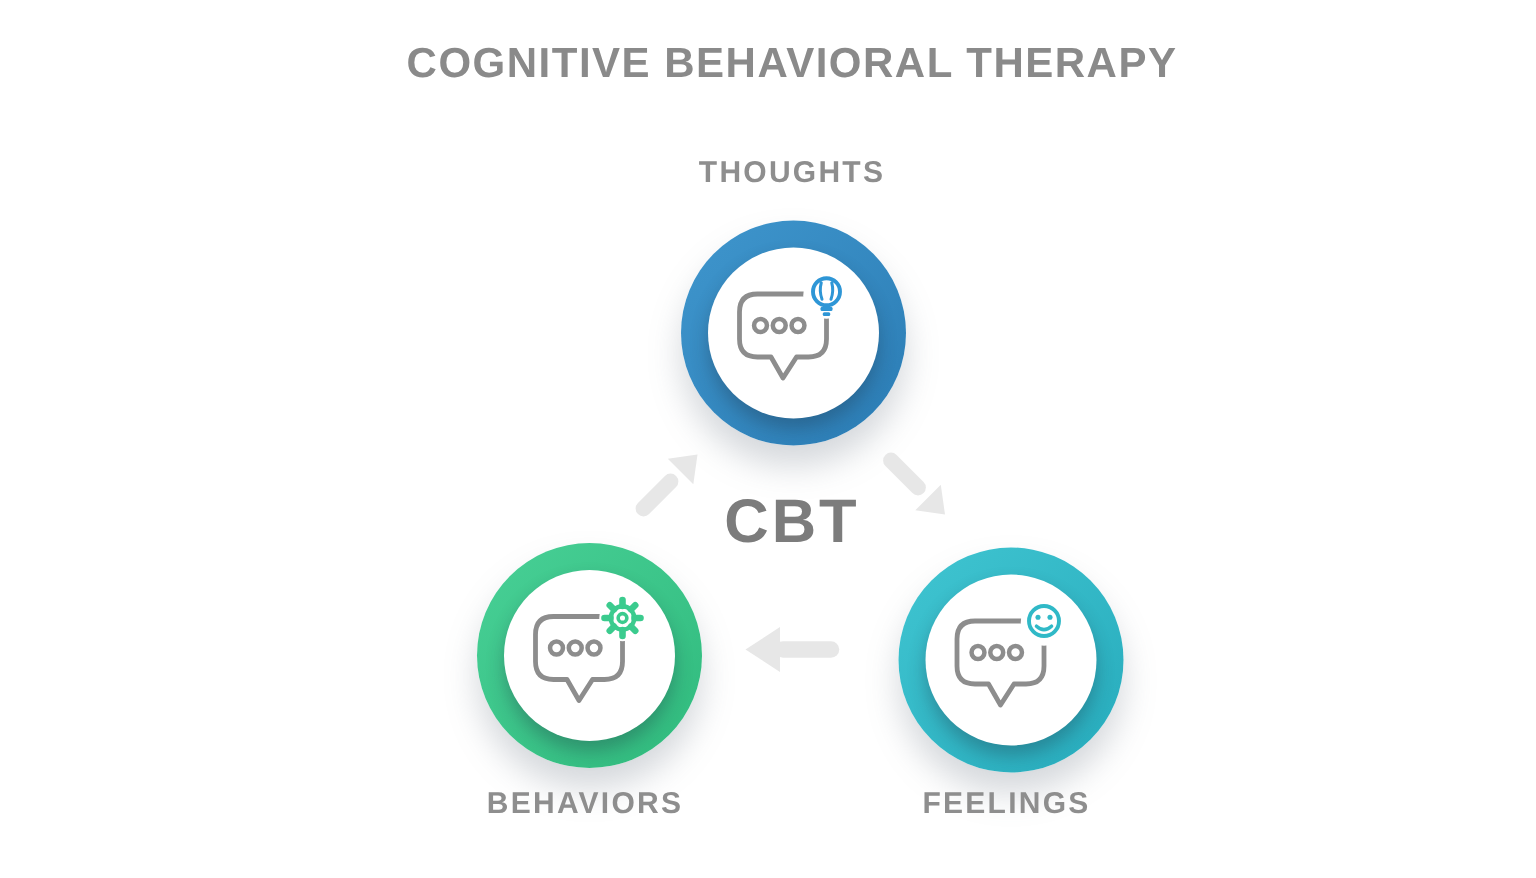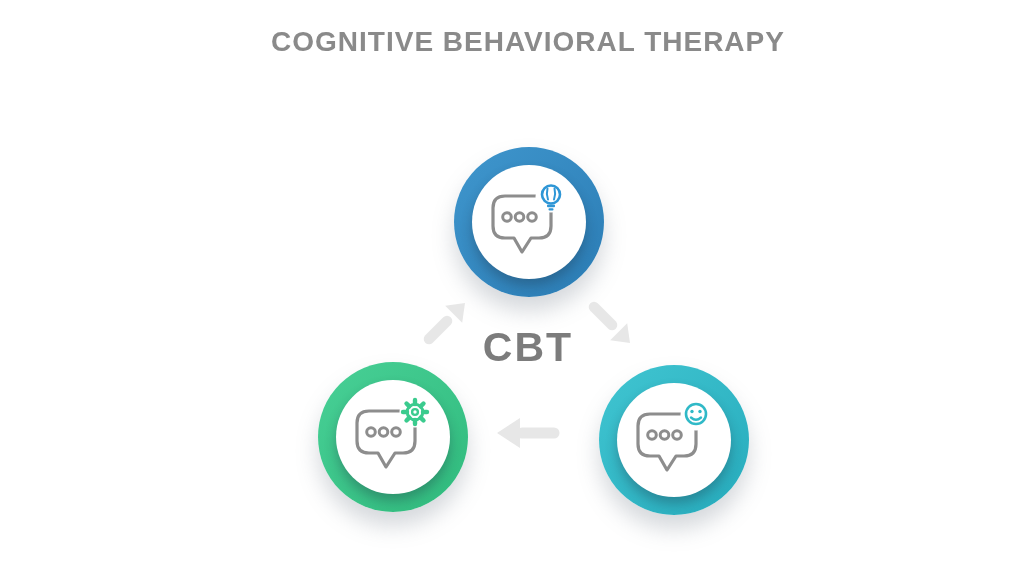--- a/index.html
+++ b/index.html
@@ -54,20 +54,21 @@
 
   .bubble-stroke { stroke: var(--bubble-stroke, #8d8d8d); }
 </style>
 </head>
 <body>
 
 <div class="canvas">
 
   <div class="title">COGNITIVE BEHAVIORAL THERAPY</div>
 
+  <div class="node-label" id="label-thoughts">THOUGHTS</div>
 
   <div class="node" id="node-thoughts" style="--ring-light: #3f96cd; --ring-dark: #2b7cb4; --accent: #2e96d6;">
     <div class="node-inner">
       <svg width="84" height="76" viewBox="0 0 84 76">
         <path class="bubble-stroke" d="M18 14 H52 Q64 14 64 26 V44 Q64 56 52 56 H44 L35 70 L27 56 H18 Q6 56 6 44 V26 Q6 14 18 14 Z" fill="none" stroke-width="3.2" stroke-linejoin="round" stroke-linecap="round"></path>
         <circle class="bubble-stroke" cx="20" cy="35" r="4.3" fill="none" stroke-width="3"></circle>
         <circle class="bubble-stroke" cx="32.5" cy="35" r="4.3" fill="none" stroke-width="3"></circle>
         <circle class="bubble-stroke" cx="45" cy="35" r="4.3" fill="none" stroke-width="3"></circle>
         <circle cx="64" cy="15" r="15.5" fill="#ffffff"></circle>
         <g stroke="currentColor" fill="none" stroke-linecap="round">
@@ -131,14 +132,16 @@
         <g stroke="currentColor" fill="none" stroke-linecap="round">
           <circle cx="64" cy="14" r="10" stroke-width="2.6"></circle>
           <path d="M59 17.5 Q64 22 69 17.5" stroke-width="2.4"></path>
         </g>
         <circle cx="60" cy="11.5" r="1.7" fill="currentColor"></circle>
         <circle cx="68" cy="11.5" r="1.7" fill="currentColor"></circle>
       </svg>
     </div>
   </div>
 
+  <div class="node-label" id="label-behaviors">BEHAVIORS</div>
+  <div class="node-label" id="label-feelings">FEELINGS</div>
 
 </div>
 
 </body></html>

